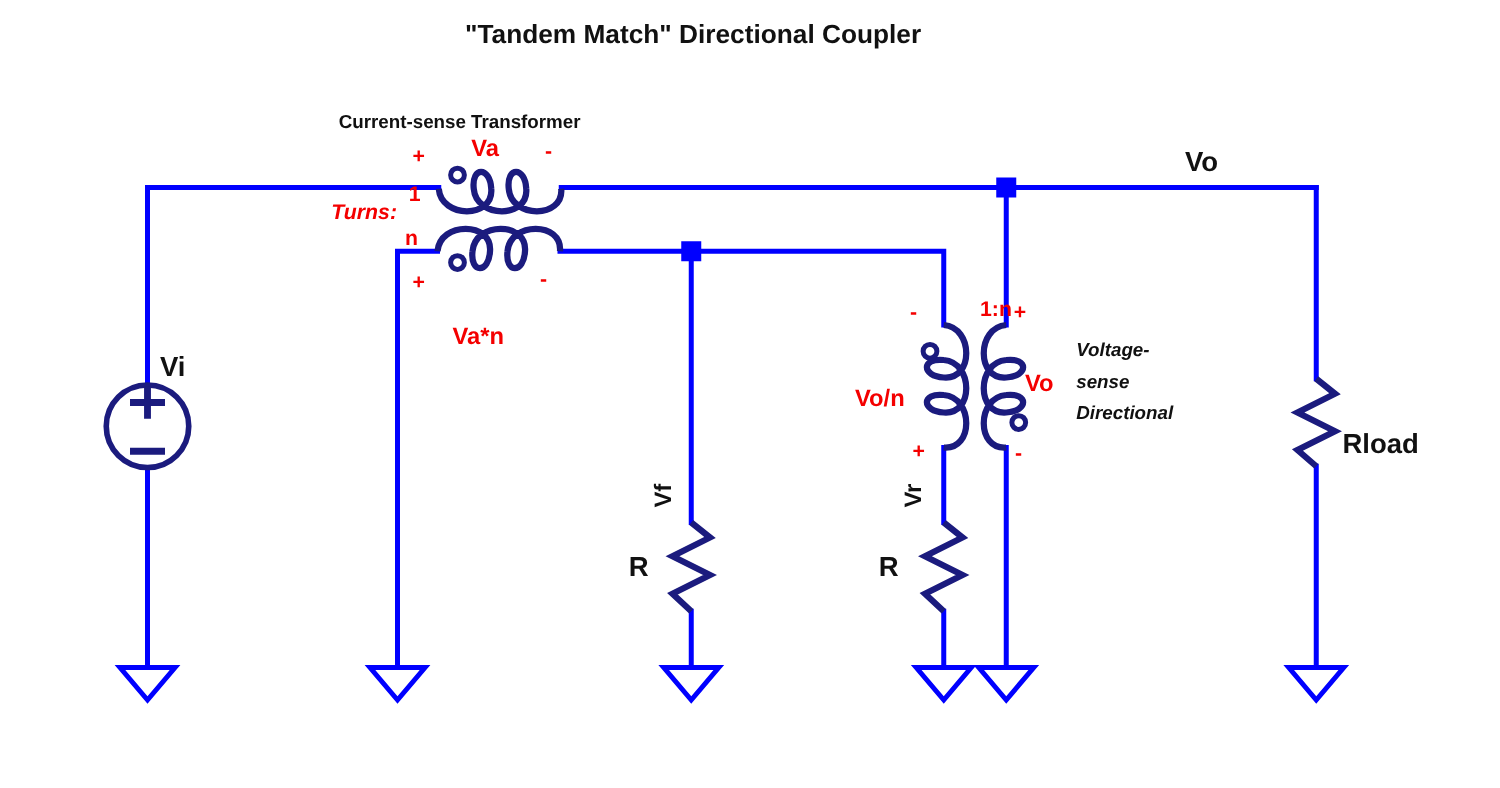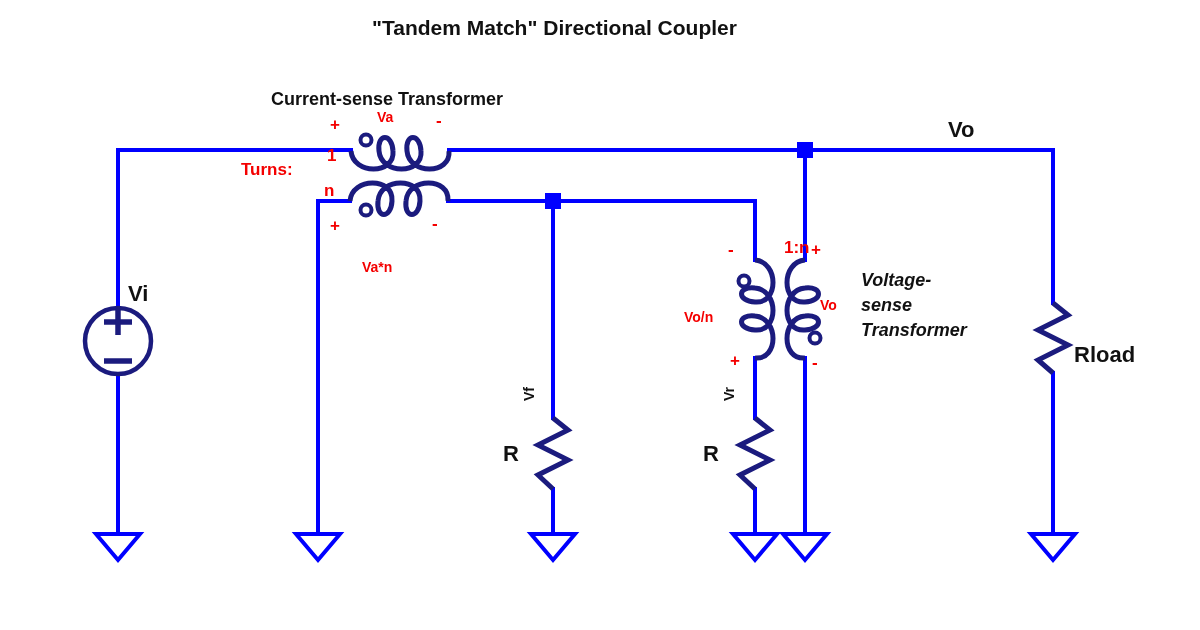--- a/index.html
+++ b/index.html
@@ -7,23 +7,23 @@
     width:1200px;height:630px;background:#ffffff;position:relative;overflow:hidden;
     font-family:"Liberation Sans", sans-serif;
   }
   #stage{position:absolute;left:0;top:0;width:1200px;height:630px;}
   svg{position:absolute;left:0;top:0;}
   .lbl{position:absolute;font-weight:bold;white-space:nowrap;line-height:1;}
   .red{color:#f40000;}
   .blk{color:#111111;}
   .rot{transform:rotate(-90deg);transform-origin:50% 50%;}
   .title{font-size:21px;}
-  .cap{font-size:18px;}
+  .cap{font-size:15px;}
   .big{font-size:22px;}
-  .med{font-size:14px;}
+  .med{font-size:19px;}
   .sm{font-size:17px;}
   .sig{font-size:15px;margin-top:48px;}
   .vscap{line-height:25px;}
 </style>
 </head>
 <body>
 
 <div id="stage">
 
   <svg width="1200" height="630" viewBox="0 0 1200 630">
@@ -86,42 +86,42 @@
       <path d="M1053 303 L1068 315 L1038 330 L1068 345 L1038 360 L1053 373"></path>
     </g>
   </svg>
 
   <div class="lbl blk title" style="left:372px;top:17px;">"Tandem Match" Directional Coupler</div>
 
   <div class="lbl blk cap" style="left:271px;top:90px;">Current-sense Transformer</div>
   <div class="lbl red sm" style="left:330px;top:116px;">+</div>
   <div class="lbl red med" style="left:377px;top:110px;">Va</div>
   <div class="lbl red sm" style="left:436px;top:112px;">-</div>
-  <div class="lbl red sm" style="left:241px;top:161px;">Turns:</div>
+  <div class="lbl red sm" style="left:265px;top:161px;font-style:italic;">Turns:</div>
   <div class="lbl red sm" style="left:327px;top:147px;">1</div>
   <div class="lbl red sm" style="left:324px;top:182px;">n</div>
   <div class="lbl red sm" style="left:330px;top:217px;">+</div>
   <div class="lbl red med" style="left:362px;top:214px;margin-top:46px;">Va*n</div>
   <div class="lbl red sm" style="left:432px;top:215px;">-</div>
 
   <div class="lbl blk big" style="left:128px;top:283px;">Vi</div>
   <div class="lbl blk big" style="left:948px;top:119px;">Vo</div>
 
   <div class="lbl red sm" style="left:728px;top:241px;">-</div>
   <div class="lbl red sm" style="left:784px;top:239px;">1:n</div>
   <div class="lbl red sm" style="left:811px;top:241px;">+</div>
   <div class="lbl red med" style="left:684px;top:296px;margin-top:14px;">Vo/n</div>
   <div class="lbl red med" style="left:820px;top:298px;">Vo</div>
   <div class="lbl red sm" style="left:730px;top:352px;">+</div>
   <div class="lbl red sm" style="left:812px;top:354px;">-</div>
 
   <div class="lbl blk cap vscap" style="left:861px;top:268px;font-style:italic;">
     <div>Voltage-</div>
     <div>sense</div>
-    <div>Transformer</div>
+    <div>Directional</div>
   </div>
 
   <div class="lbl blk med rot" style="left:522px;top:387px;">Vf</div>
   <div class="lbl blk big" style="left:503px;top:443px;">R</div>
   <div class="lbl blk med rot" style="left:722px;top:387px;">Vr</div>
   <div class="lbl blk big" style="left:703px;top:443px;">R</div>
   <div class="lbl blk big" style="left:1074px;top:344px;">Rload</div>
 
   <div class="lbl blk sig" style="left:1122px;top:595px;">K6JCA</div>
 </div>

